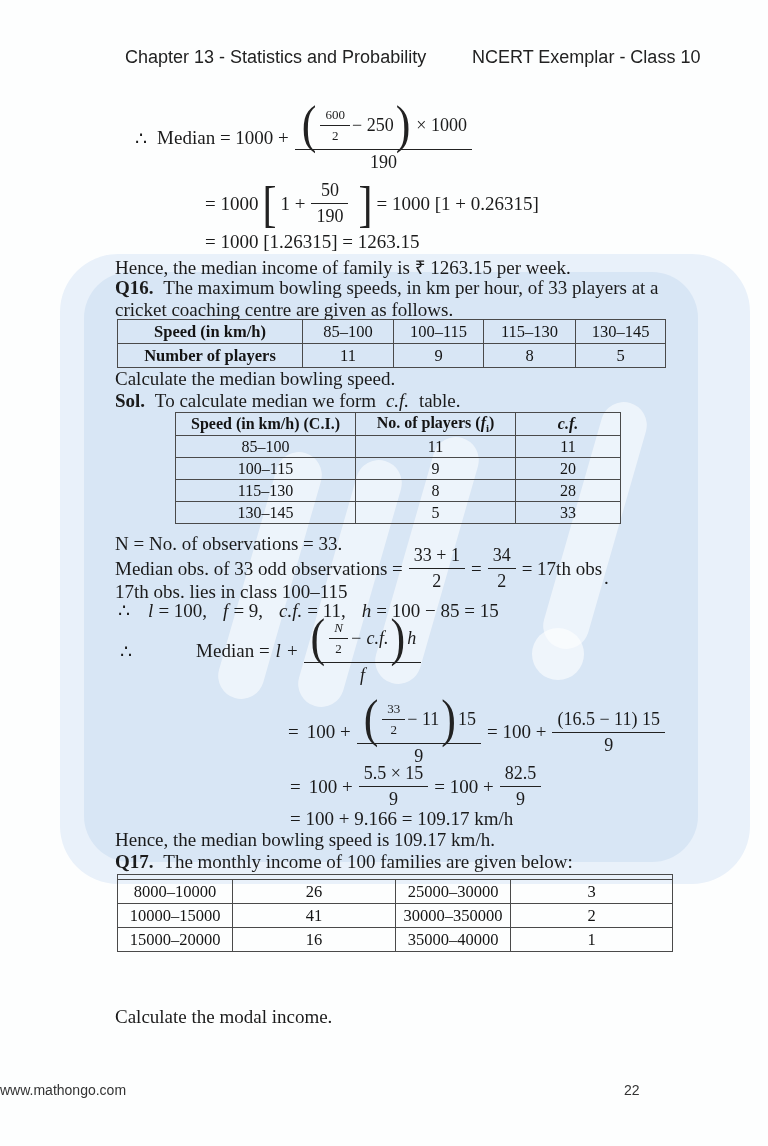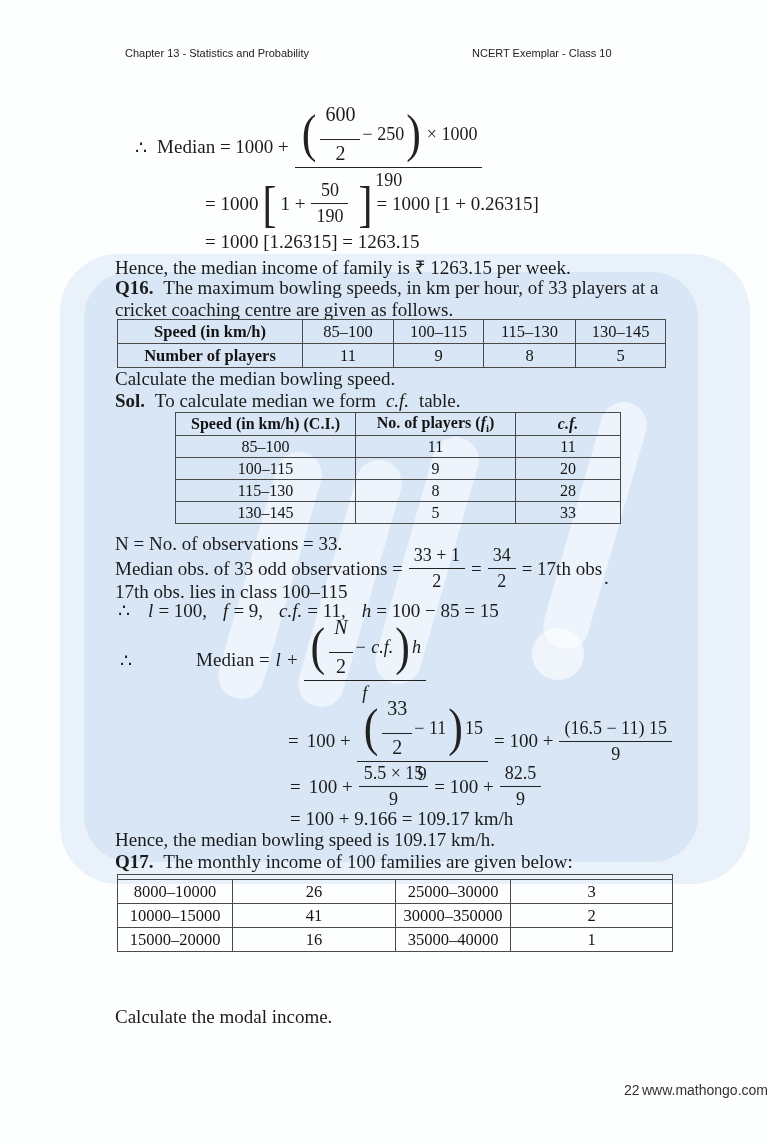--- a/index.html
+++ b/index.html
@@ -10,37 +10,37 @@
               border-radius:58px;background:#e9f1fa;}
   .panel{position:absolute;left:84px;top:272px;width:614px;height:590px;
          border-radius:46px;background:#d8e6f5;}
   
   .wm-bar{position:absolute;width:46px;height:255px;border-radius:24px;
           background:rgba(255,255,255,0.55);transform:rotate(16deg);}
   .wm-dot{position:absolute;width:52px;height:52px;border-radius:50%;
           background:rgba(255,255,255,0.6);}
   
   .hdr{position:absolute;top:47px;font-family:"Liberation Sans",sans-serif;
-       font-size:11px;color:#222;}
+       font-size:18px;color:#222;}
   .ftr{position:absolute;top:1082px;font-family:"Liberation Sans",sans-serif;
        font-size:14px;color:#333;}
   
   .line{position:absolute;font-size:19px;white-space:nowrap;}
   .para{position:absolute;font-size:19px;line-height:22px;}
   .b{font-weight:bold;}
   .i{font-style:italic;}
   
   .m{position:absolute;display:flex;align-items:center;font-size:19px;white-space:nowrap;}
   .m .sp{margin-left:10px;}
   .frac{display:inline-flex;flex-direction:column;align-items:center;margin:0 6px;}
   .frac .num{display:flex;align-items:center;justify-content:center;padding:0 5px 2px;}
   .frac .den{align-self:stretch;display:flex;align-items:center;justify-content:center;
              border-top:1.6px solid #222;padding:2px 5px 0;}
   .frac.f18{font-size:18px;}
-  .frac.inner{font-size:20px;margin:0 2px;gap:11px;}
+  .frac.inner{font-size:13px;margin:0 2px;}
   .frac.inner .den{border-top:1.4px solid #222;}
   .bp{font-size:44px;line-height:1;transform:scaleY(1.18);display:inline-block;
       font-weight:400;color:#222;margin:0 2px;}
   .bk{font-size:42px;line-height:1;transform:scaleY(1.22);display:inline-block;
       font-weight:400;color:#222;margin:0 4px;}
   .lowdot{align-self:flex-end;margin:0 0 3px 2px;}
   
   table{position:absolute;border-collapse:collapse;table-layout:fixed;
         font-family:"Liberation Serif",serif;color:#141414;}
   td{border:1.5px solid #4a4a4a;text-align:center;vertical-align:middle;
@@ -306,16 +306,16 @@
       <td>15000–20000</td>
       <td>16</td>
       <td>35000–40000</td>
       <td>1</td>
     </tr>
   </tbody>
     </table>
 
   <div class="line" style="left:115px;top:1006px;">Calculate the modal income.</div>
 
-  <div class="ftr" style="left:0;width:768px;text-align:right;">www.mathongo.com</div>
+  <div class="ftr" style="left:0;width:768px;text-align:left;">www.mathongo.com</div>
   <div class="ftr" style="left:624px;">22</div>
 
 </div>
 
 </body></html>

